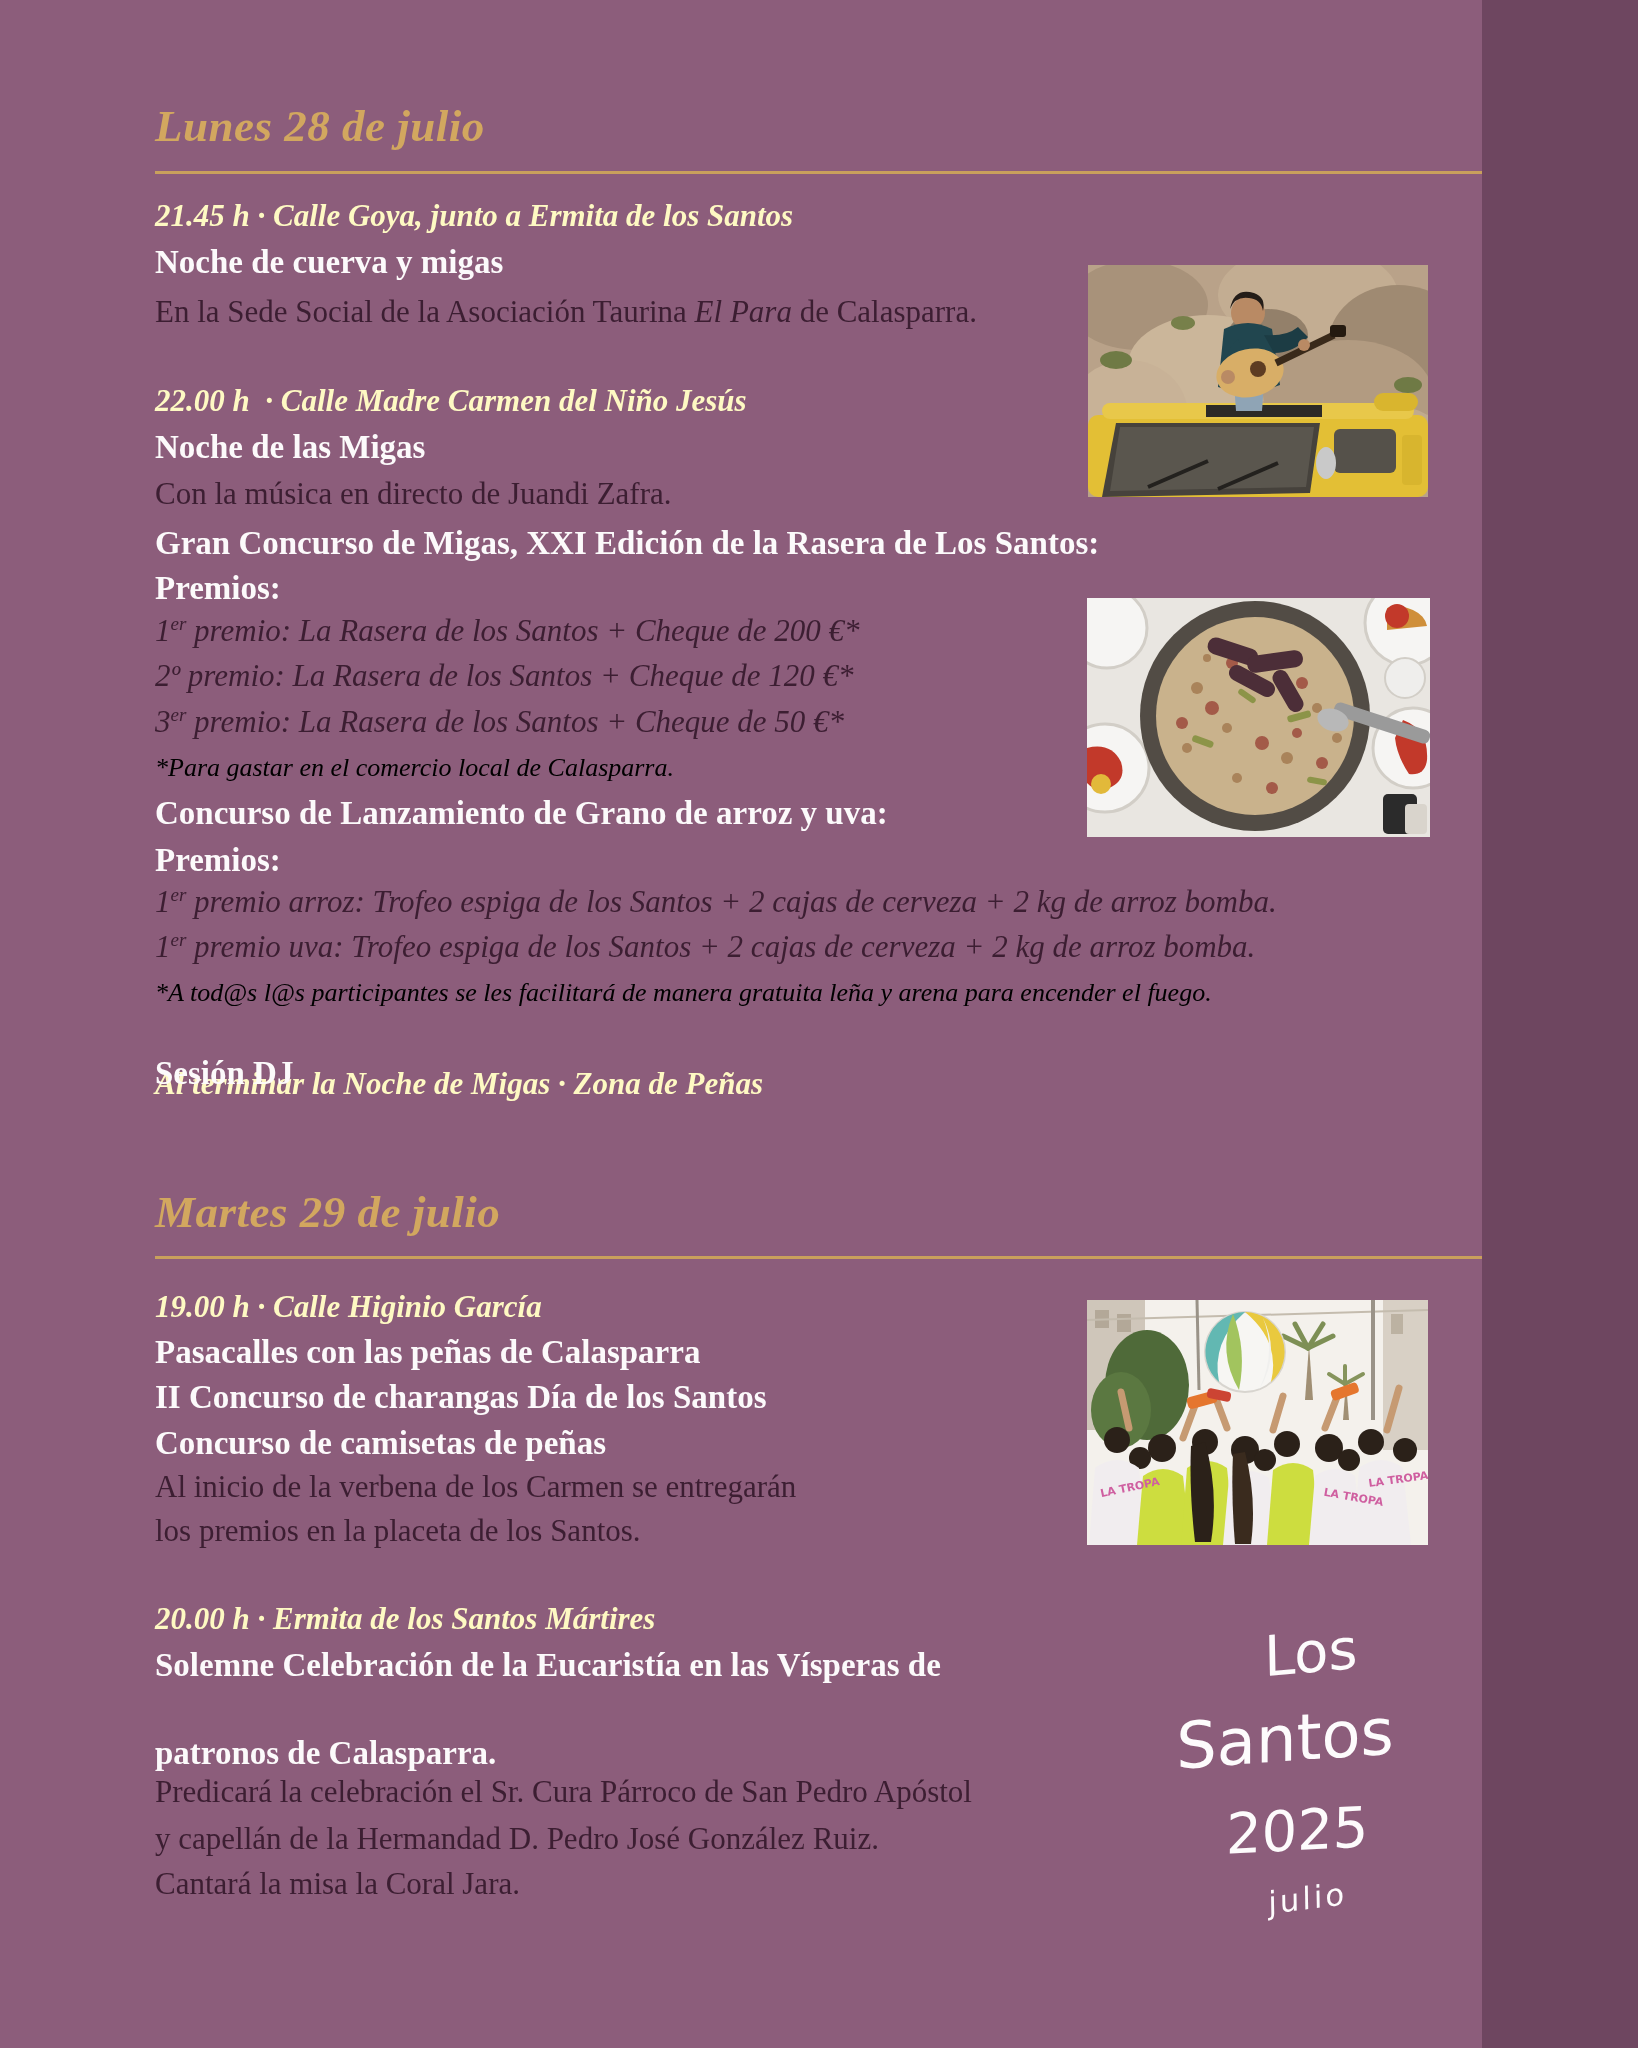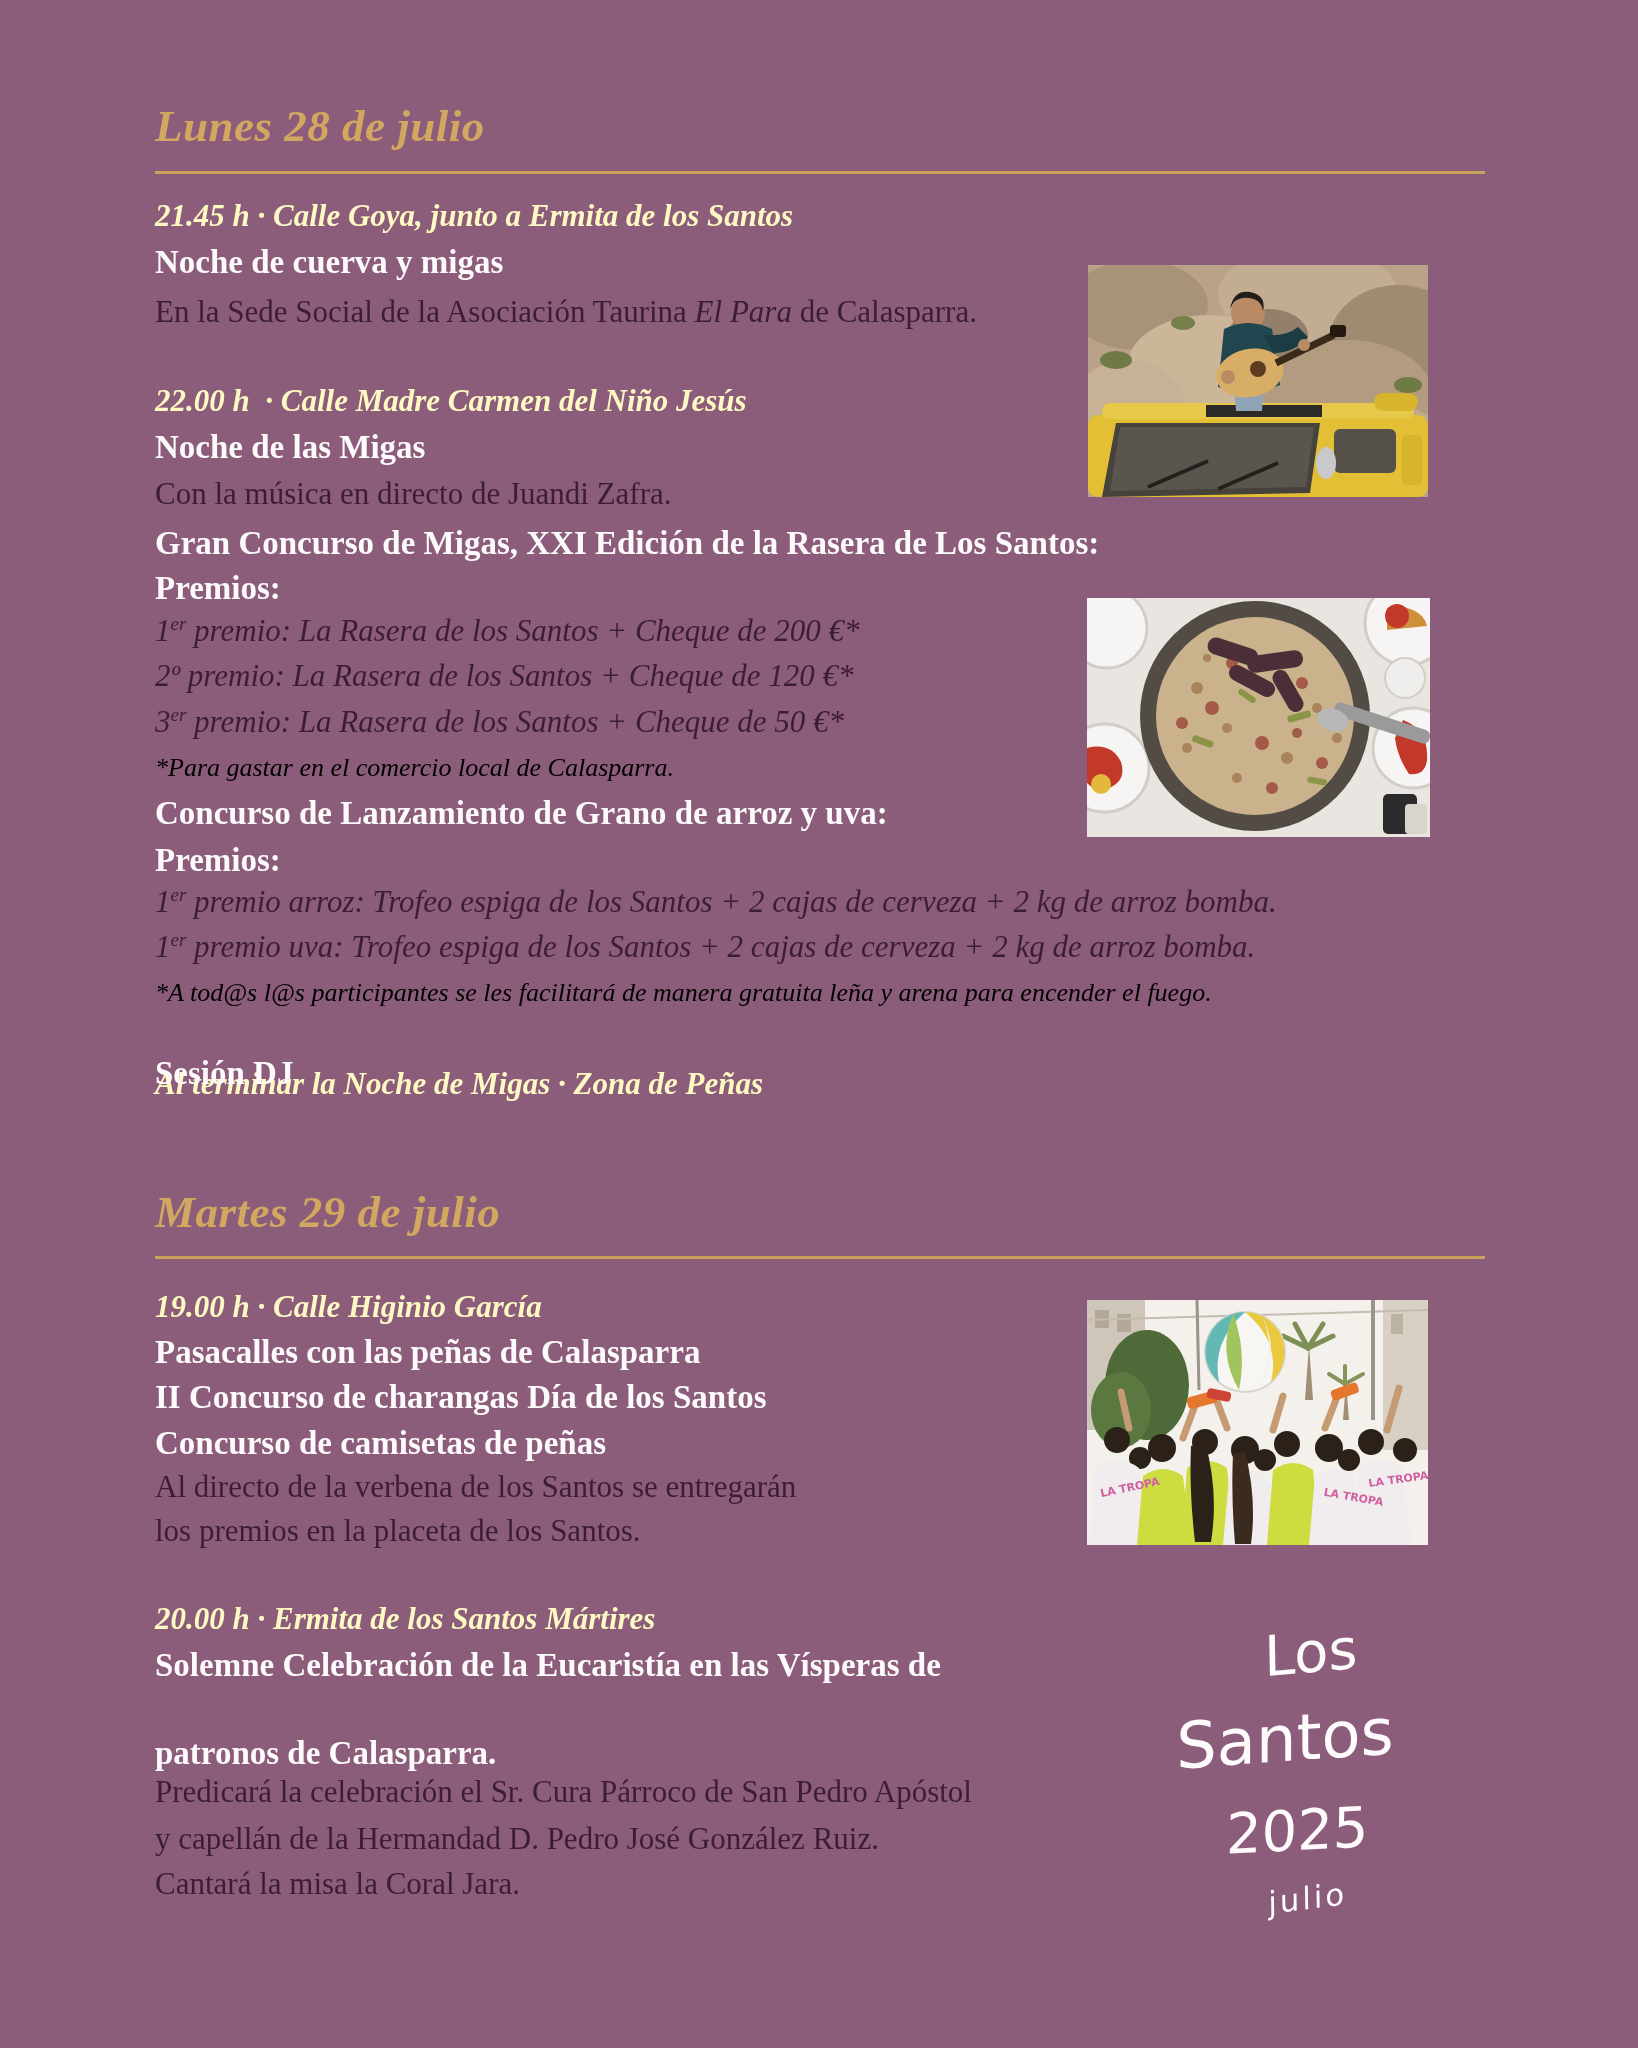--- a/index.html
+++ b/index.html
@@ -1,18 +1,18 @@
 <!DOCTYPE html>
 <html><head>
 <meta charset="utf-8">
 <style>
   html,body{margin:0;padding:0;background:#6e4660;}
   .page{
     position:relative;
-    width:1638px;height:2048px;
+    width:1482px;height:2048px;
     background:#8c5d7b;
     overflow:hidden;
     font-family:"Liberation Serif", serif;
   }
   .line{
     position:absolute;
     left:155px;
     white-space:pre-wrap;
     line-height:1.18;
   }
@@ -113,21 +113,21 @@
   <div class="line gold-line" style="top:1066px">Al terminar la Noche de Migas · Zona de Peñas</div>
   <div class="line white-bold" style="top:1054px">Sesión DJ</div>
 
   <div class="line day-title" style="top:1186px">Martes 29 de julio</div>
   <div class="rule" style="top:1256px"></div>
 
   <div class="line gold-line" style="top:1289px">19.00 h · Calle Higinio García</div>
   <div class="line white-bold" style="top:1333px">Pasacalles con las peñas de Calasparra</div>
   <div class="line white-bold" style="top:1378px">II Concurso de charangas Día de los Santos</div>
   <div class="line white-bold" style="top:1424px">Concurso de camisetas de peñas</div>
-  <div class="line body-line" style="top:1469px">Al directo de la verbena de los Santos se entregarán</div>
+  <div class="line body-line" style="top:1469px">Al inicio de la verbena de los Carmen se entregarán</div>
   <div class="line body-line" style="top:1513px">los premios en la placeta de los Santos.</div>
 
   <div class="line gold-line" style="top:1601px">20.00 h · Ermita de los Santos Mártires</div>
   <div class="line white-bold" style="top:1646px">Solemne Celebración de la Eucaristía en las Vísperas de</div>
   <div class="line white-bold" style="top:1734px">patronos de Calasparra.</div>
   <div class="line body-line" style="top:1774px">Predicará la celebración el Sr. Cura Párroco de San Pedro Apóstol</div>
   <div class="line body-line" style="top:1821px">y capellán de la Hermandad D. Pedro José González Ruiz.</div>
   <div class="line body-line" style="top:1866px">Cantará la misa la Coral Jara.</div>
 
   <div class="photo" style="left:1088px;top:265px;width:340px;height:232px" title="Músico tocando la guitarra sobre un coche amarillo">

